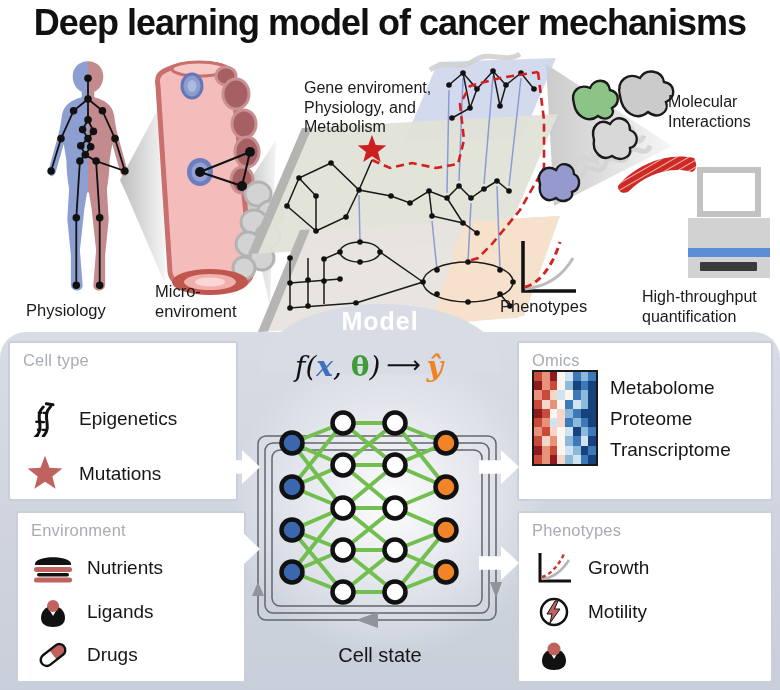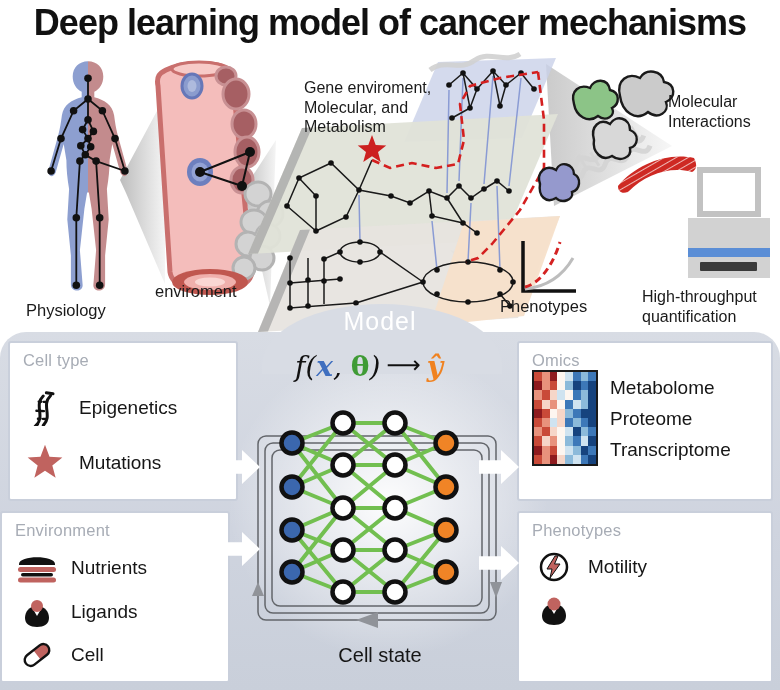--- a/index.html
+++ b/index.html
@@ -17,32 +17,32 @@
   #lbl-micro{left:155px;top:281px;width:120px;font-size:16.5px;}
   #lbl-pheno-top{left:500px;top:296px;width:120px;font-size:16.5px;}
   #lbl-hithru{left:642px;top:287px;width:140px;}
   
   #panel{position:absolute;left:0;top:332px;width:780px;height:358px;z-index:0;
          background:linear-gradient(180deg,#d8dce4 0%,#cfd4df 55%,#c9cfda 100%);
          border-radius:26px 26px 0 0;}
   #panel-bump{position:absolute;left:262px;top:304px;width:240px;height:70px;z-index:2;
          background:#d8dce4;border-radius:120px 120px 0 0/60px 60px 0 0;}
   #model-banner{position:absolute;left:280px;top:307px;width:200px;z-index:3;text-align:center;
-         color:#fff;font-size:25px;font-weight:400;letter-spacing:1px;}
+         color:#fff;font-size:25px;font-weight:700;letter-spacing:1px;}
   #glow{position:absolute;left:228px;top:348px;width:320px;height:310px;z-index:1;
         background:radial-gradient(closest-side,rgba(255,255,255,.95),rgba(255,255,255,0));}
   
   .card{position:absolute;z-index:2;background:#fff;border:2px solid #c9cfdb;border-radius:3px;
         box-sizing:border-box;padding:8px 13px;}
   #card-celltype{left:8px;top:341px;width:230px;height:160px;}
-  #card-environment{left:0;top:511px;width:230px;height:172px;}
+  #card-environment{left:16px;top:511px;width:230px;height:172px;}
   #card-omics{left:517px;top:341px;width:256px;height:160px;}
   #card-phenotypes{left:517px;top:511px;width:256px;height:172px;}
   .card-h{font-size:16.5px;color:#a7acb5;letter-spacing:.2px;}
-  .row{display:flex;align-items:center;gap:12px;margin-top:20px;}
+  .row{display:flex;align-items:center;gap:12px;margin-top:31px;}
   .row.tight{margin-top:11px;}
   .icon-box{width:44px;display:flex;justify-content:center;align-items:center;flex:0 0 44px;}
   .item-label{font-size:19px;color:#161616;}
   .omics-flex{display:flex;gap:12px;align-items:center;}
   #heatmap{width:62px;height:92px;border:2.5px solid #1a1a1a;display:grid;
            grid-template-columns:repeat(8,1fr);grid-template-rows:repeat(10,1fr);flex:0 0 auto;}
   .omics-labels div{font-size:19px;line-height:31px;color:#161616;}
   
   #formula{position:absolute;left:286px;top:350px;z-index:3;font-family:"DejaVu Serif",serif;
            font-size:28px;font-style:italic;color:#111;white-space:nowrap;margin-left:9px;}
@@ -265,29 +265,30 @@
 
     <g>
       <path d="M523,241 L523,291 L576,291" stroke="#111" stroke-width="3.5" fill="none"></path>
       <path d="M525,289 C545,287 562,277 573,258" stroke="#bdbdbd" stroke-width="3" fill="none"></path>
       <path d="M525,287 C538,284 552,268 560,242" stroke="#d42222" stroke-width="3" fill="none" stroke-dasharray="7 4.5"></path>
     </g>
   </svg>
 
   <div class="toplabel" id="lbl-generegulation">
     <div>Gene enviroment,</div>
-    <div>Molecular, and</div>
+    <div>Physiology, and</div>
     <div>Metabolism</div>
   </div>
   <div class="toplabel" id="lbl-molecular">
     <div>Molecular</div>
     <div>Interactions</div>
   </div>
   <div class="toplabel" id="lbl-physiology">Physiology</div>
   <div class="toplabel" id="lbl-micro">
+    <div>Micro-</div>
     <div>enviroment</div>
   </div>
   <div class="toplabel" id="lbl-pheno-top">Phenotypes</div>
   <div class="toplabel" id="lbl-hithru">
     <div>High-throughput</div>
     <div>quantification</div>
   </div>
 
   <div id="panel"></div>
   <div id="panel-bump"></div>
@@ -345,21 +346,21 @@
     <div class="row tight">
       <span class="icon-box">
         <svg width="34" height="32" viewBox="0 0 34 32">
             <g transform="rotate(-38 17 16)">
           <rect x="3" y="10" width="28" height="12" rx="6" fill="#fff"></rect>
           <path d="M17,10 h8 a6,6 0 0 1 0,12 h-8 Z" fill="#c0635f"></path>
           <rect x="3" y="10" width="28" height="12" rx="6" fill="none" stroke="#111" stroke-width="2.4"></rect>
         </g>
           </svg>
       </span>
-      <span class="item-label">Cell</span>
+      <span class="item-label">Drugs</span>
     </div>
   </div>
 
   <div class="card" id="card-omics">
     <div class="card-h">Omics</div>
     <div class="omics-flex">
       <div id="heatmap">
           <div style="background: rgb(201, 74, 56);"></div>
           <div style="background: rgb(232, 146, 124);"></div>
           <div style="background: rgb(142, 27, 30);"></div>
@@ -444,20 +445,30 @@
       <div class="omics-labels">
         <div>Metabolome</div>
         <div>Proteome</div>
         <div>Transcriptome</div>
       </div>
     </div>
   </div>
 
   <div class="card" id="card-phenotypes">
     <div class="card-h">Phenotypes</div>
+    <div class="row tight">
+      <span class="icon-box">
+        <svg width="38" height="34" viewBox="0 0 38 34">
+          <path d="M5,2 L5,30 L36,30" stroke="#111" stroke-width="3" fill="none"></path>
+          <path d="M7,28 C18,27 27,20 34,9" stroke="#b5b5b5" stroke-width="2.5" fill="none"></path>
+          <path d="M7,26 C15,24 24,14 29,3" stroke="#c73a31" stroke-width="2.5" fill="none" stroke-dasharray="4 3"></path>
+        </svg>
+      </span>
+      <span class="item-label">Growth</span>
+    </div>
     <div class="row tight">
       <span class="icon-box">
         <svg width="32" height="32" viewBox="0 0 32 32">
           <circle cx="16" cy="16" r="13" fill="#fff" stroke="#111" stroke-width="2.5"></circle>
           <polygon points="17,5 9,18 14,18 12,27 22,13 16.5,13 20,5" fill="#c0635f" stroke="#111" stroke-width="1"></polygon>
         </svg>
       </span>
       <span class="item-label">Motility</span>
     </div>
     <div class="row tight">

